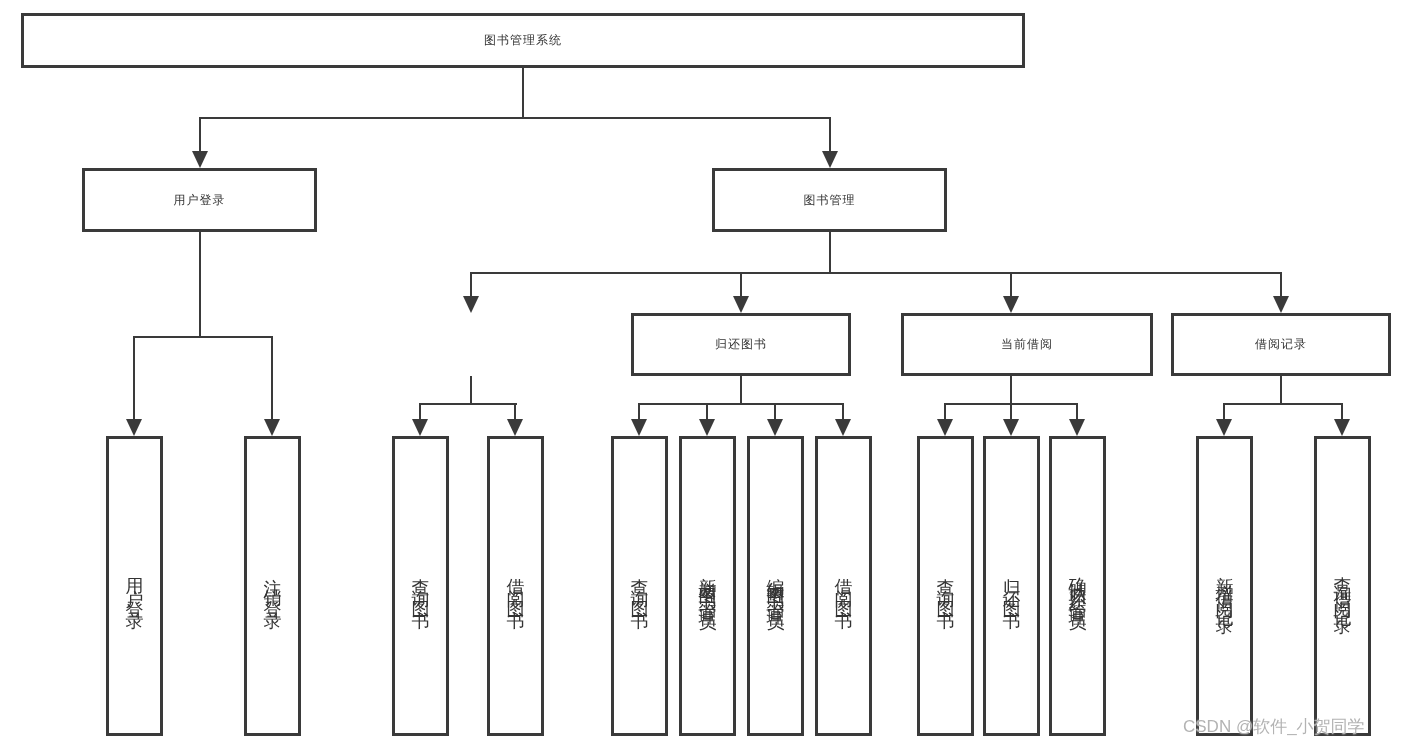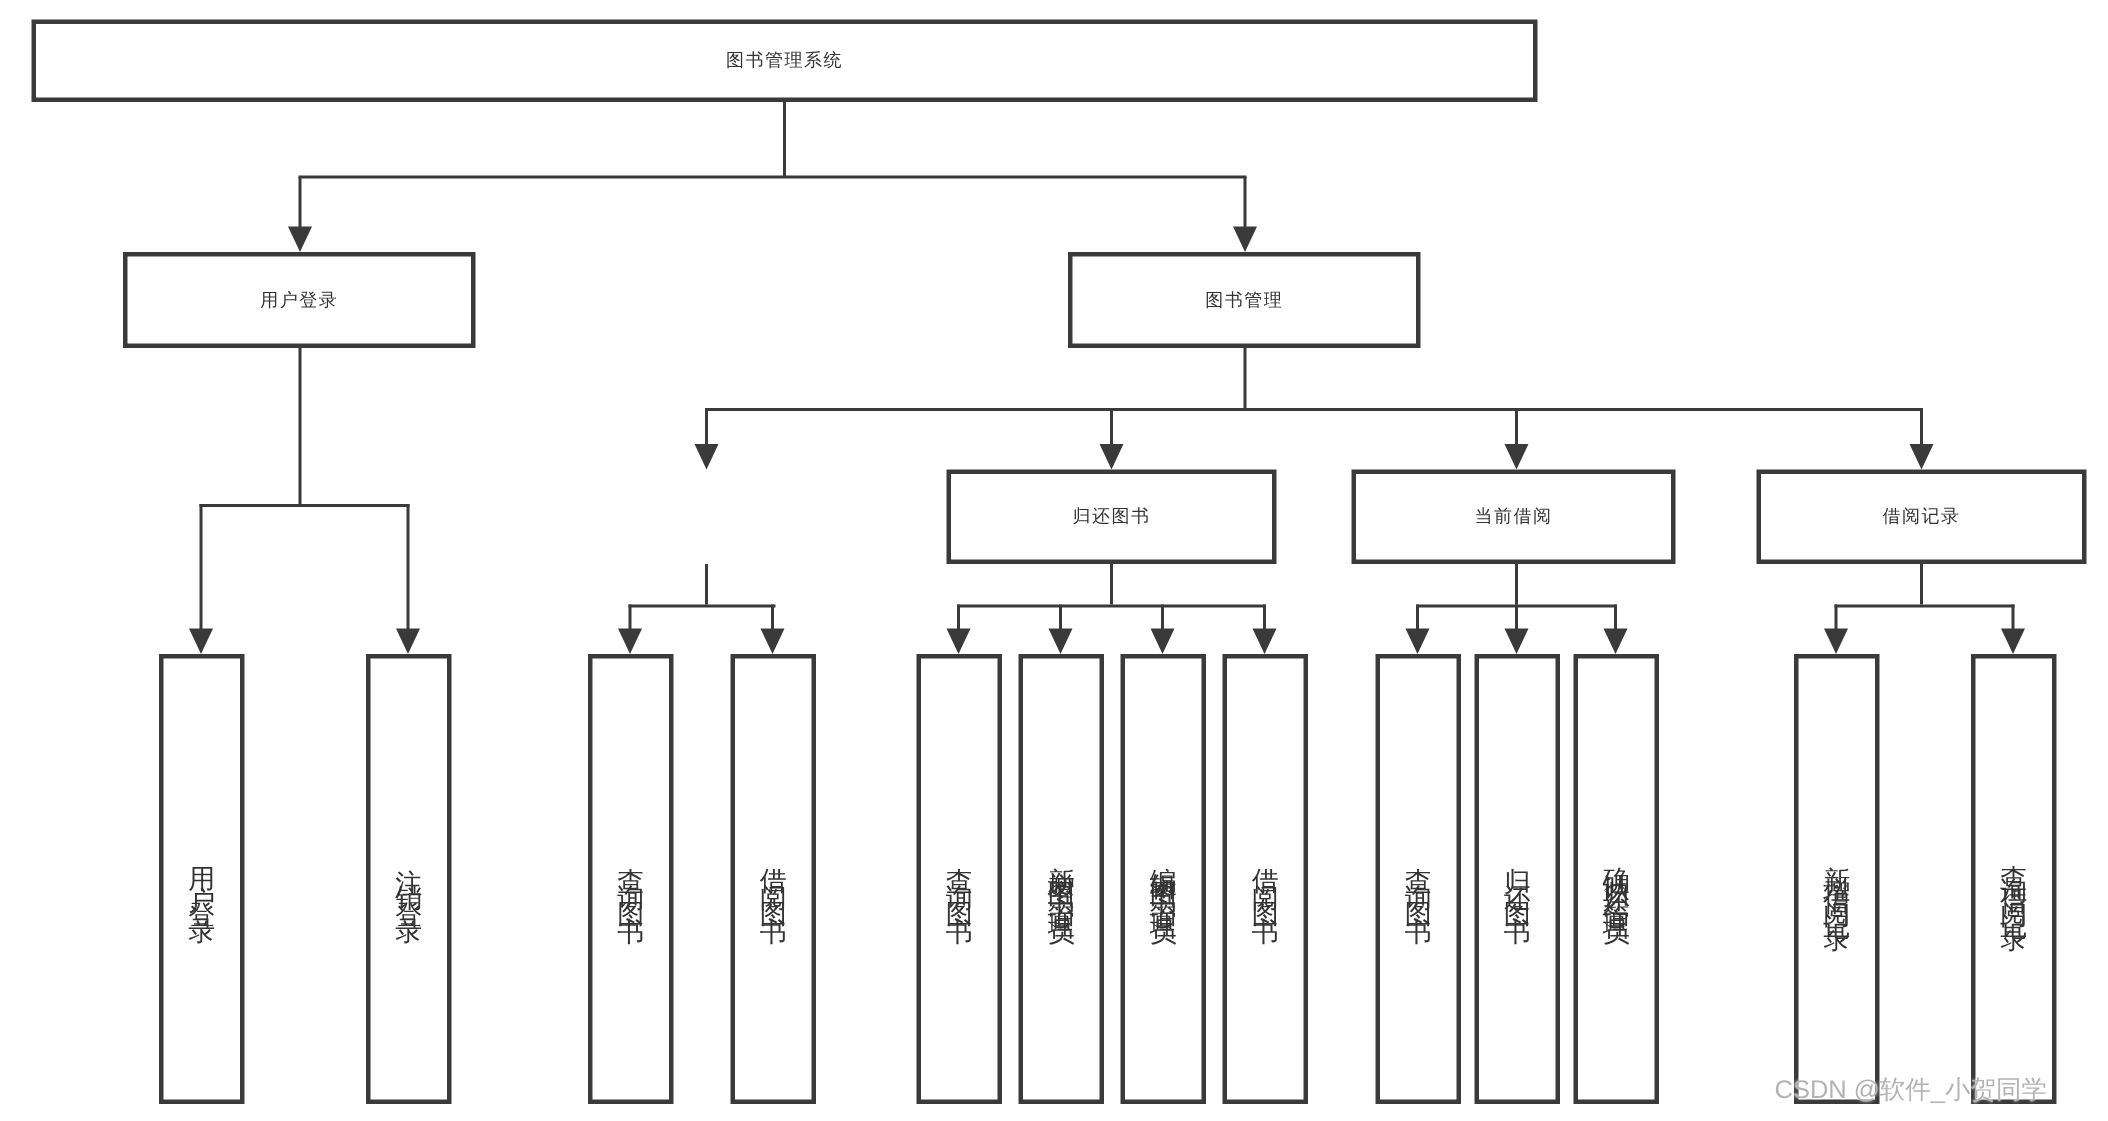--- a/index.html
+++ b/index.html
@@ -103,21 +103,21 @@
     <div class="head"></div>
   </div>
   <div class="arrow" style="left:1273px;top:272px;height:41px;">
     <div class="shaft" style="height:25px;"></div>
     <div class="head"></div>
   </div>
 
   <div class="box hbox" style="left:631px;top:313px;width:220px;height:63px;">
     <span>归还图书</span>
   </div>
-  <div class="box hbox" style="left:901px;top:313px;width:216px;height:63px;">
+  <div class="box hbox" style="left:901px;top:313px;width:252px;height:63px;">
     <span>当前借阅</span>
   </div>
   <div class="box hbox" style="left:1171px;top:313px;width:220px;height:63px;">
     <span>借阅记录</span>
   </div>
 
   <div class="vline" style="left:470px;top:376px;height:27px;"></div>
   <div class="vline" style="left:740px;top:376px;height:27px;"></div>
   <div class="vline" style="left:1010px;top:376px;height:27px;"></div>
   <div class="vline" style="left:1280px;top:376px;height:27px;"></div>

